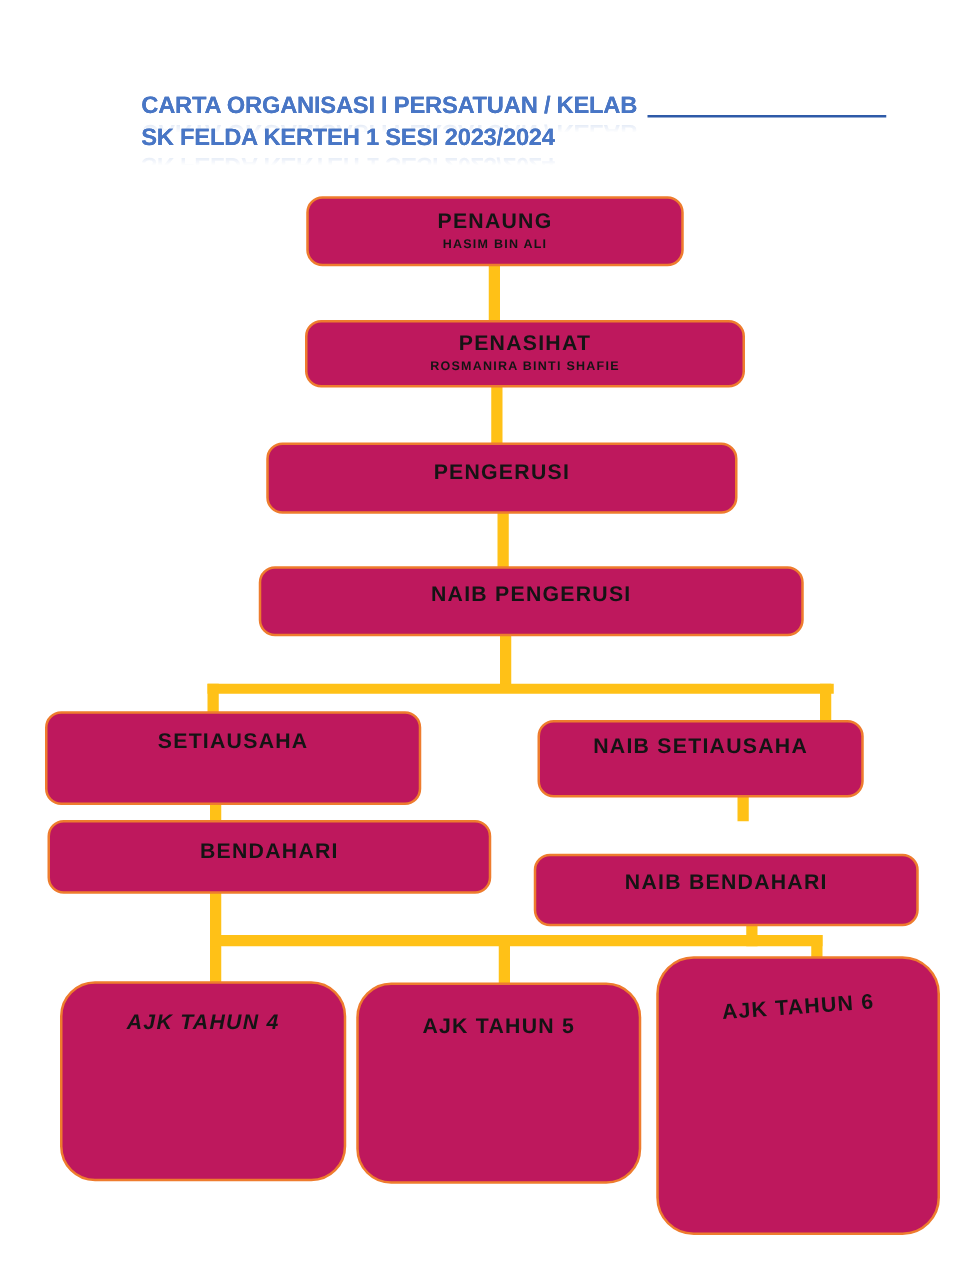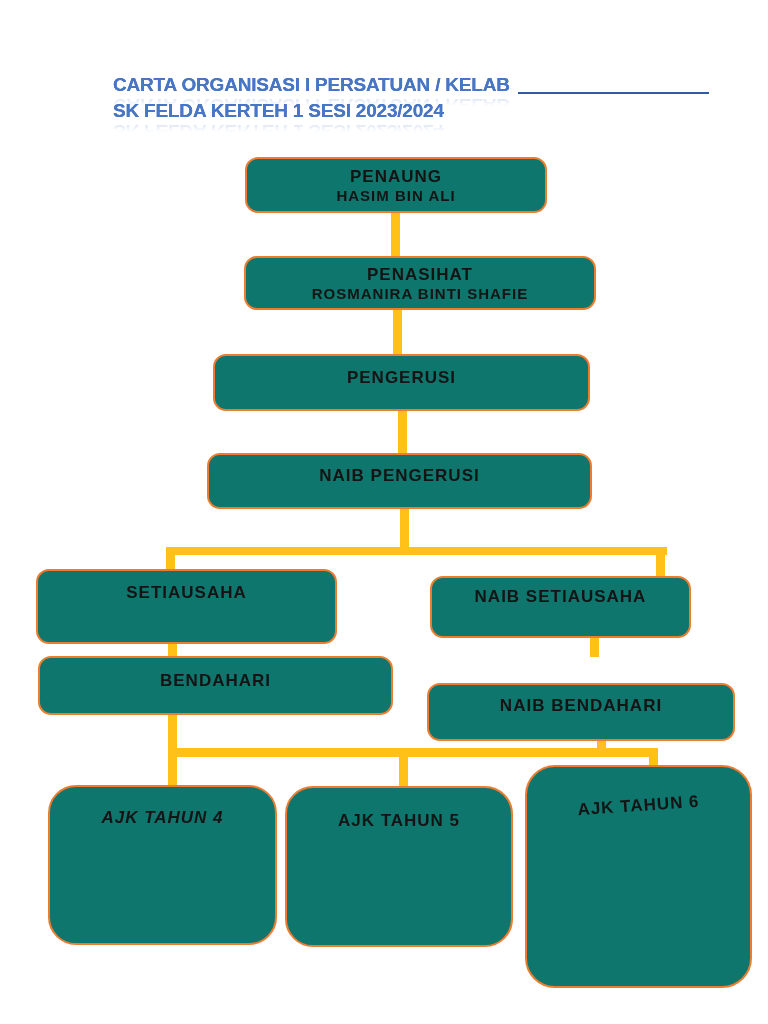--- a/index.html
+++ b/index.html
@@ -35,35 +35,35 @@
     white-space:nowrap;line-height:22px;pointer-events:none;
   }
   .refl1{left:113px;top:94px;}
   .refl2{left:113px;top:120px;}
 
   
   .conn{position:absolute;background:#FFC117;}
 
   
   .node{
-    position:absolute;background:#0f766e;border:2px solid #EE7C2E;border-radius:13px;
+    position:absolute;background:#be185d;border:2px solid #EE7C2E;border-radius:13px;
     box-sizing:border-box;text-align:center;
   }
   .node .box-title{
     display:block;font-weight:bold;color:#141414;font-size:17px;letter-spacing:1px;
     line-height:20px;
   }
   .node .box-name{
-    display:block;font-weight:bold;color:#141414;font-size:15px;letter-spacing:1px;
+    display:block;font-weight:bold;color:#141414;font-size:10px;letter-spacing:1px;
     line-height:17px;
   }
   .n-penaung       {left:245px;top:157px;width:302px;height:56px;padding-top:8px;}
   .n-penasihat     {left:244px;top:256px;width:352px;height:54px;padding-top:7px;}
   .n-pengerusi     {left:213px;top:354px;width:377px;height:57px;padding-top:12px;text-align:center;}
-  .n-naib-pengerusi{left:207px;top:453px;width:385px;height:56px;padding-top:11px;}
+  .n-naib-pengerusi{left:207px;top:453px;width:436px;height:56px;padding-top:11px;}
   .n-setiausaha       {left:36px; top:569px;width:301px;height:75px;padding-top:12px;}
   .n-naib-setiausaha  {left:430px;top:576px;width:261px;height:62px;padding-top:9px;}
   .n-bendahari        {left:38px; top:656px;width:355px;height:59px;padding-top:13px;}
   .n-naib-bendahari   {left:427px;top:683px;width:308px;height:58px;padding-top:11px;}
   .n-ajk4{left:48px; top:785px;width:229px;height:160px;padding-top:21px;border-radius:28px;font-style:italic;}
   .n-ajk5{left:285px;top:786px;width:228px;height:161px;padding-top:23px;border-radius:28px;}
   .n-ajk6{left:525px;top:765px;width:227px;height:223px;padding-top:29px;border-radius:30px;}
   .n-ajk6 .box-title{transform:rotate(-4deg);}
 </style>
 </head>

